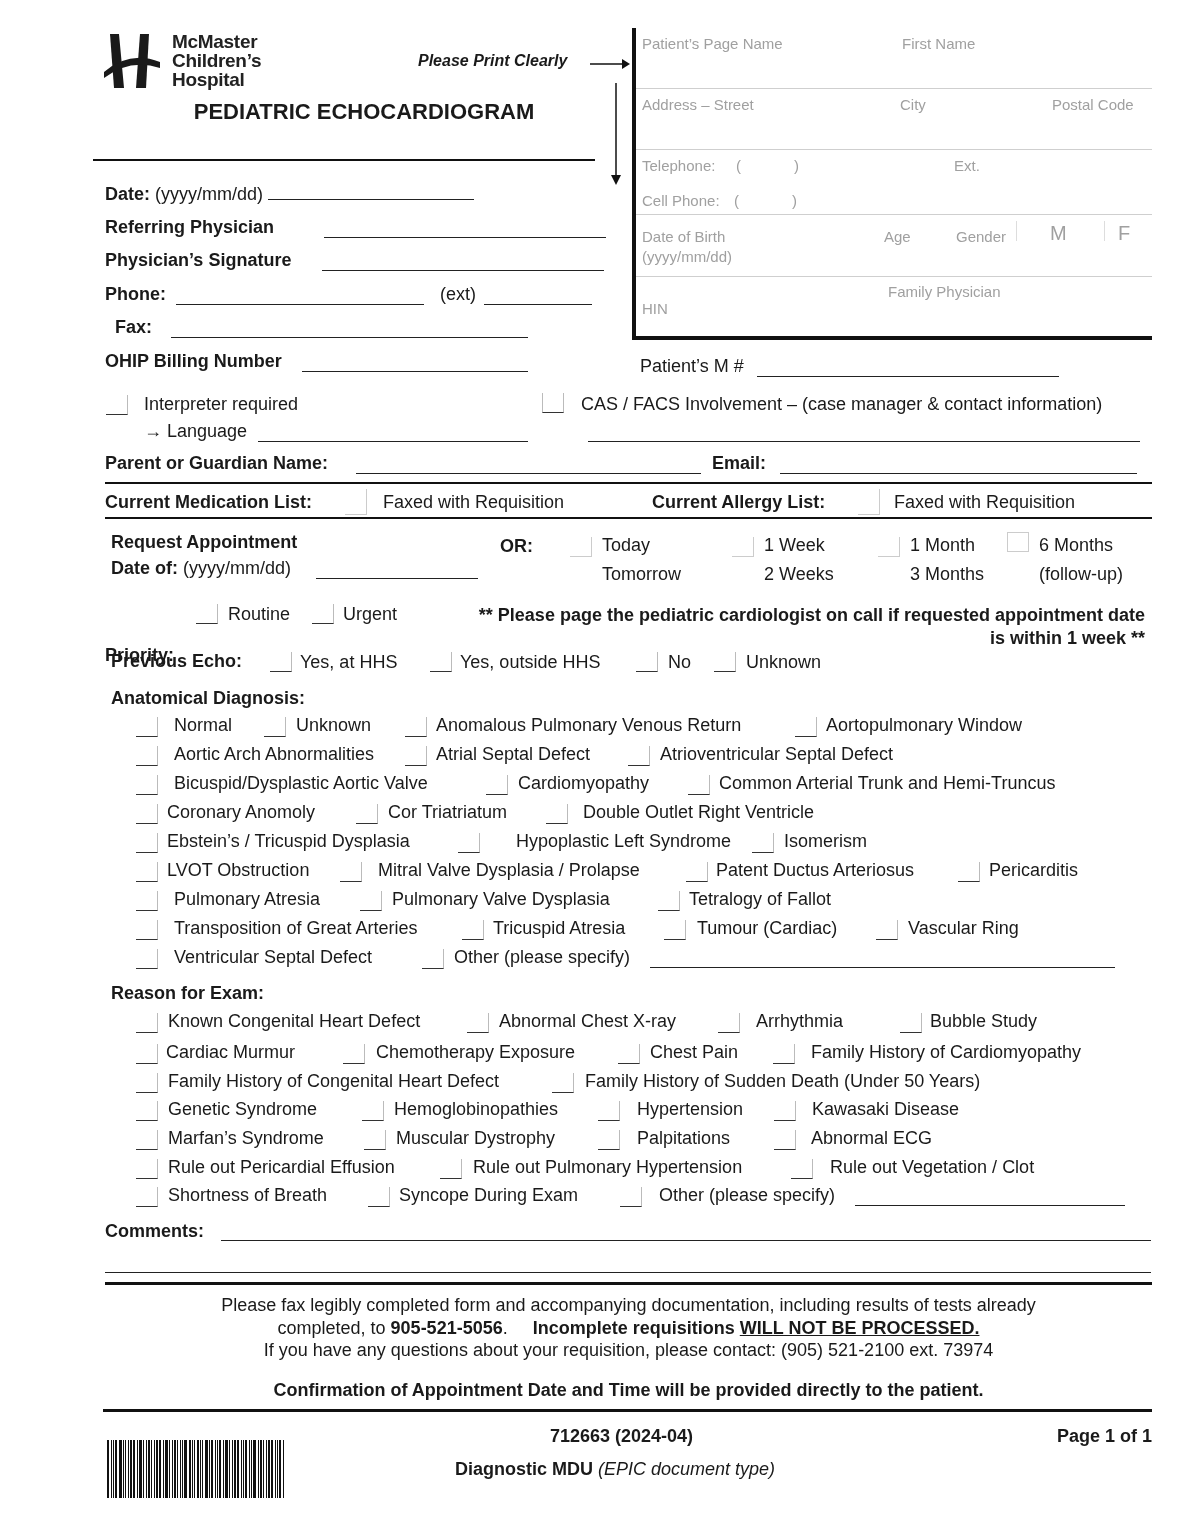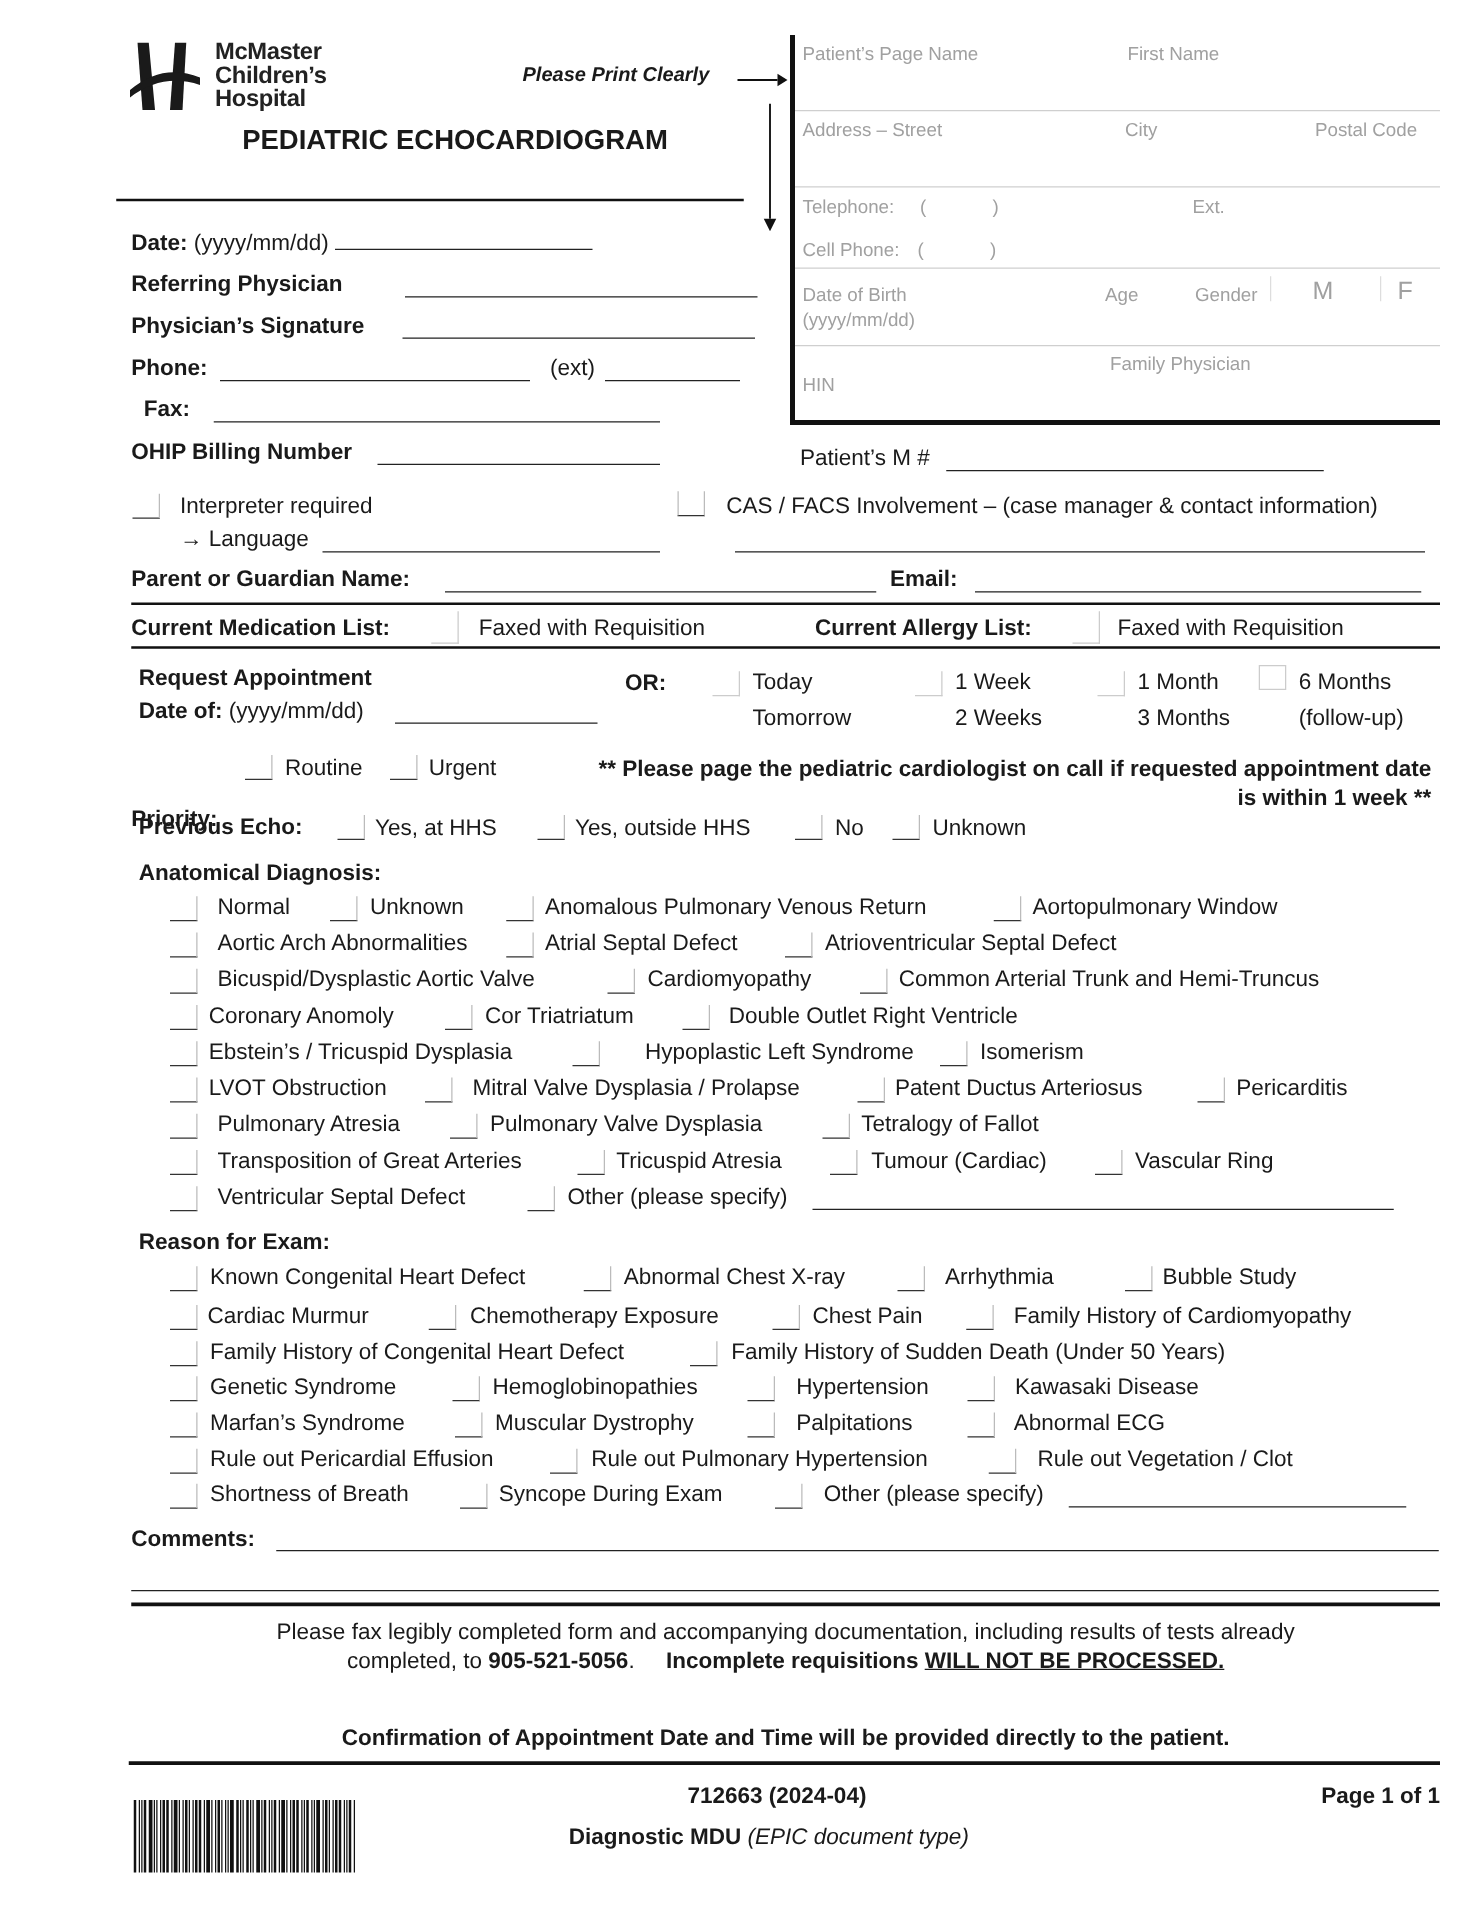--- a/index.html
+++ b/index.html
@@ -301,20 +301,21 @@
 <div class="abs b" style="left:105px;top:1221px;">Comments:</div>
 <div class="abs line" style="left:221px;top:1225px;width:930px;"></div>
 <div class="abs line" style="left:105px;top:1257px;width:1046px;"></div>
 <div class="hr" style="left:105px;top:1282px;width:1047px;height:3px;"></div>
 
 <div class="abs" style="left:105px;width:1047px;top:1294px;text-align:center;line-height:22.5px;">
   <div>Please fax legibly completed form and accompanying documentation, including results of tests already</div>
   <div>
     <span>completed,  to </span><span class="b">905-521-5056</span><span style="white-space:pre;">.     </span><span class="b">Incomplete requisitions </span><span class="b" style="text-decoration:underline;">WILL NOT BE PROCESSED.</span>
   </div>
+  <div>If you have any questions about your requisition, please contact:  (905) 521-2100 ext. 73974</div>
 </div>
 <div class="abs b" style="left:105px;width:1047px;top:1380px;text-align:center;">Confirmation of Appointment Date and Time will be provided directly to the patient.</div>
 <div class="hr" style="left:103px;top:1409px;width:1049px;height:3px;"></div>
 
 <div class="barcode" id="barcode">
     <span style="width: 2px; margin-right: 2px;"></span>
     <span style="width: 1px; margin-right: 1px;"></span>
     <span style="width: 1px; margin-right: 1px;"></span>
     <span style="width: 2px; margin-right: 2px;"></span>
     <span style="width: 3px; margin-right: 1px;"></span>

